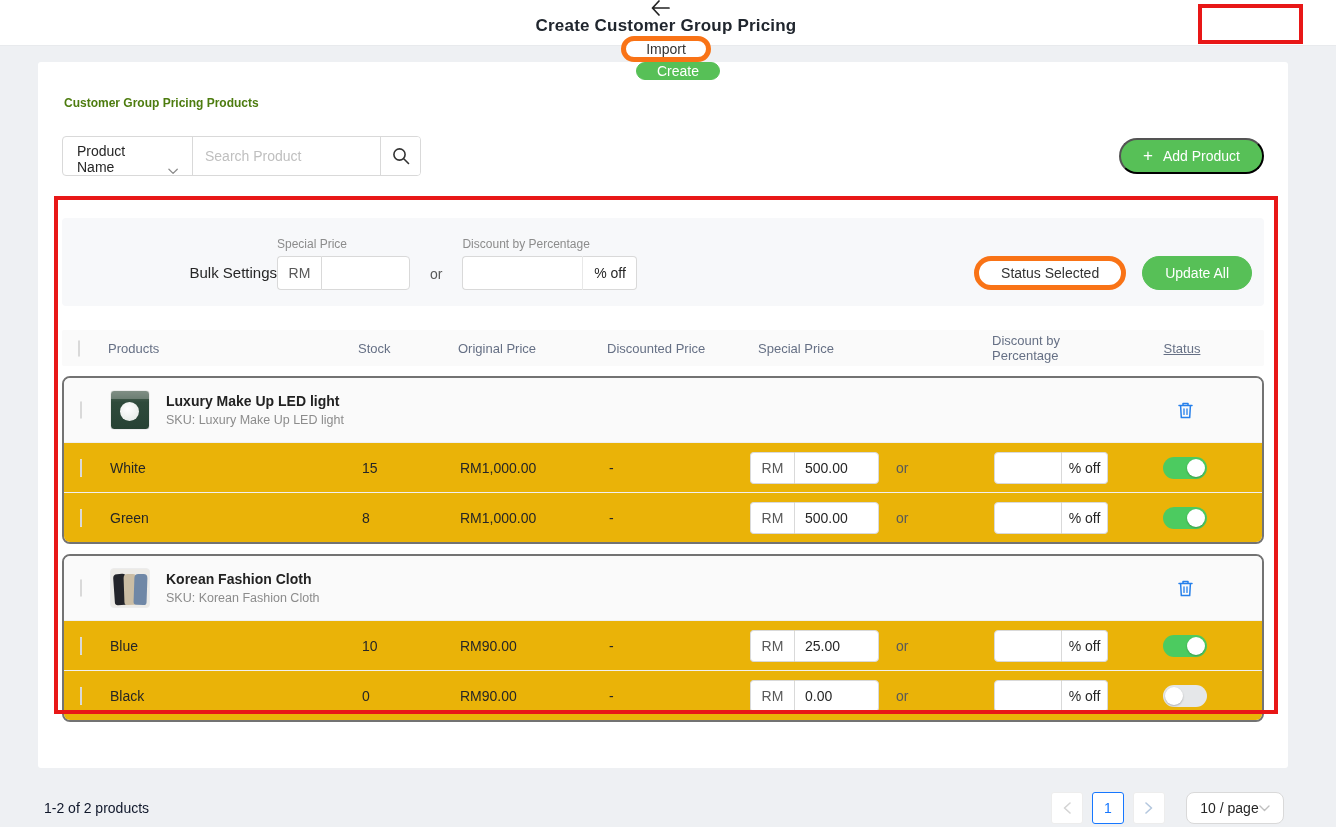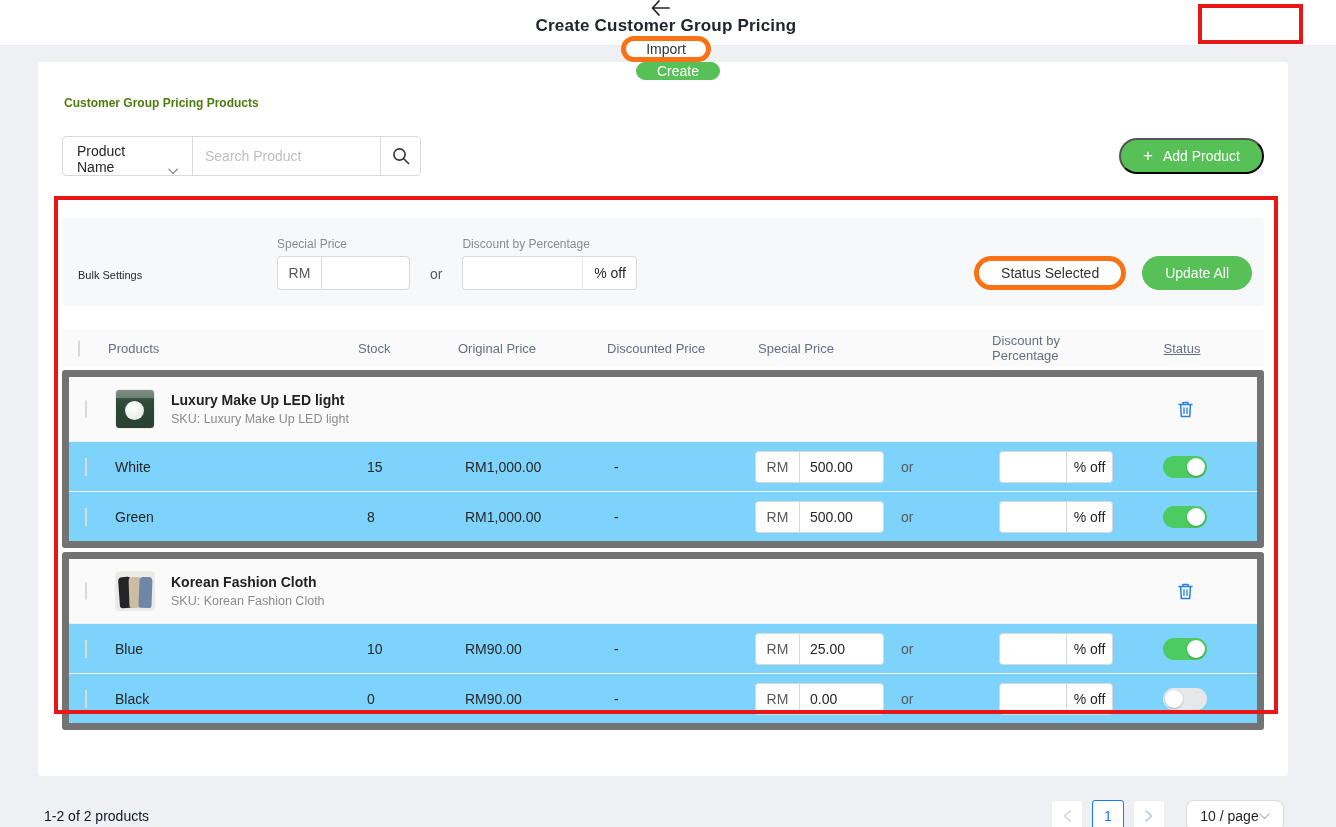--- a/index.html
+++ b/index.html
@@ -36,21 +36,21 @@
   .search-input { width:187px; border:none; outline:none; padding:0 12px; font-size:14px; font-family:inherit; color:#262626; }
   .search-input::placeholder { color:#bfbfbf; }
   .search-btn { width:40px; display:flex; align-items:center; justify-content:center; border-left:1px solid #d9d9d9; cursor:pointer; background:#fff; }
   .btn-add { background:#57c057; color:#fff; border-radius:18px; height:36px; padding:0 22px; gap:10px; font-size:14px; }
   .btn-add .plus { font-size:17px; font-weight:400; }
   
   .bulk-panel {
     background:#f7f8fa; border-radius:4px; height:88px;
     display:flex; align-items:flex-end; padding:0 12px 16px 16px; margin-bottom:24px;
   }
-  .bulk-label { width:199px; font-size:11px; color:#262626; padding-bottom:9px; }
+  .bulk-label { width:199px; font-size:15px; color:#262626; padding-bottom:9px;text-align:right; }
   .field-group { display:flex; flex-direction:column; }
   .field-label { font-size:12px; color:#8c8c8c; margin-bottom:5px; }
   .input-group { display:flex; height:34px; }
   .ig-prefix, .ig-suffix {
     display:flex; align-items:center; justify-content:center;
     border:1px solid #d9d9d9; background:#fff; color:#595959; font-size:14px;
   }
   .ig-prefix { width:44px; border-radius:4px 0 0 4px; border-right:none; }
   .ig-suffix { border-radius:0 4px 4px 0; border-left:none; color:#262626; }
   .ig-input { border:1px solid #d9d9d9; outline:none; padding:0 10px; font-size:14px; font-family:inherit; color:#262626; background:#fff; }
@@ -61,36 +61,36 @@
   .bulk-panel .btn-default { height:34px; border-radius:17px; margin-right:16px; padding:0 22px; }
   .bulk-panel .btn-green { height:34px; border-radius:17px; padding:0 22px; }
   
   .tgrid { display:grid; grid-template-columns:46px 250px 100px 149px 141px 146px 98px 114px 1fr; align-items:center; }
   .thead { height:36px; background:#fafafa; border-radius:2px; font-size:13px; color:#667085; }
   .thead > div { padding-right:6px; }
   .cell-pad { padding-left:16px; }
   .hdr-special { padding-left:10px; }
   .cell-status { justify-self:center;text-decoration:underline; }
   .checkbox { width:16px; height:16px; border:1px solid #d9d9d9; border-radius:2px; background:#fff; cursor:pointer; }
-  .group-block { border:7px solid #737373; border-radius:3px; margin-top:4px; overflow:hidden; }
+  .group-block { border:2px solid #737373; border-radius:8px; margin-top:10px; overflow:hidden; }
   .group-header { height:64px; background:#fafafa; display:grid; grid-template-columns:46px 998px 1fr; align-items:center; }
   .group-main { display:flex; align-items:center; gap:16px; }
   .thumb { width:40px; height:40px; border-radius:4px; border:1px solid #ececec; position:relative; overflow:hidden; flex:0 0 40px; }
   .thumb-led { background:linear-gradient(180deg,#56695c 0%,#2f4a3b 30%,#274234 100%); }
   .thumb-led .mirror { position:absolute; left:9px; top:11px; width:19px; height:19px; border-radius:50%; background:radial-gradient(circle at 40% 35%, #ffffff 0%, #e9ede9 70%, #cfd6cf 100%); }
   .thumb-led .strip { position:absolute; left:0; top:0; width:100%; height:8px; background:rgba(255,255,255,.25); }
   .thumb-cloth { background:#eceae6; }
   .thumb-cloth i { position:absolute; top:5px; width:13px; height:31px; border-radius:4px 4px 3px 3px; }
   .thumb-cloth .sw1 { left:3px;  background:#23242a; transform:rotate(-4deg); }
   .thumb-cloth .sw2 { left:13px; background:#cbbda4; transform:rotate(-2deg); }
   .thumb-cloth .sw3 { left:23px; background:#6f87a6; transform:rotate(2deg); }
   .pname { font-weight:700; font-size:14px; color:#222; margin-bottom:4px; }
   .psku  { font-size:12.5px; color:#8c8c8c; }
   .trash-cell { justify-self:center; cursor:pointer; display:flex; }
-  .vrow { height:50px; border-top:1px solid #f0f0f0; background:#7dd3fc; font-size:14px; }
+  .vrow { height:50px; border-top:1px solid #f0f0f0; background:#eab308; font-size:14px; }
   .vrow .stock { padding-left:2px; }
   .row-ig { height:32px; }
   .row-ig .ig-prefix { width:44px; }
   .row-ig .ig-val { width:85px; border-radius:0 4px 4px 0; }
   .row-ig .pct-in { width:68px; border-radius:4px 0 0 4px; }
   .row-ig .ig-suffix { width:46px; }
   .row-or { color:#595959; }
   
   .toggle { width:44px; height:22px; border-radius:11px; background:#e5e7e9; position:relative; cursor:pointer; justify-self:center; }
   .toggle .knob { position:absolute; top:2px; left:2px; width:18px; height:18px; border-radius:50%; background:#fff; box-shadow:0 1px 2px rgba(0,0,0,.25); transition:left .2s; }

